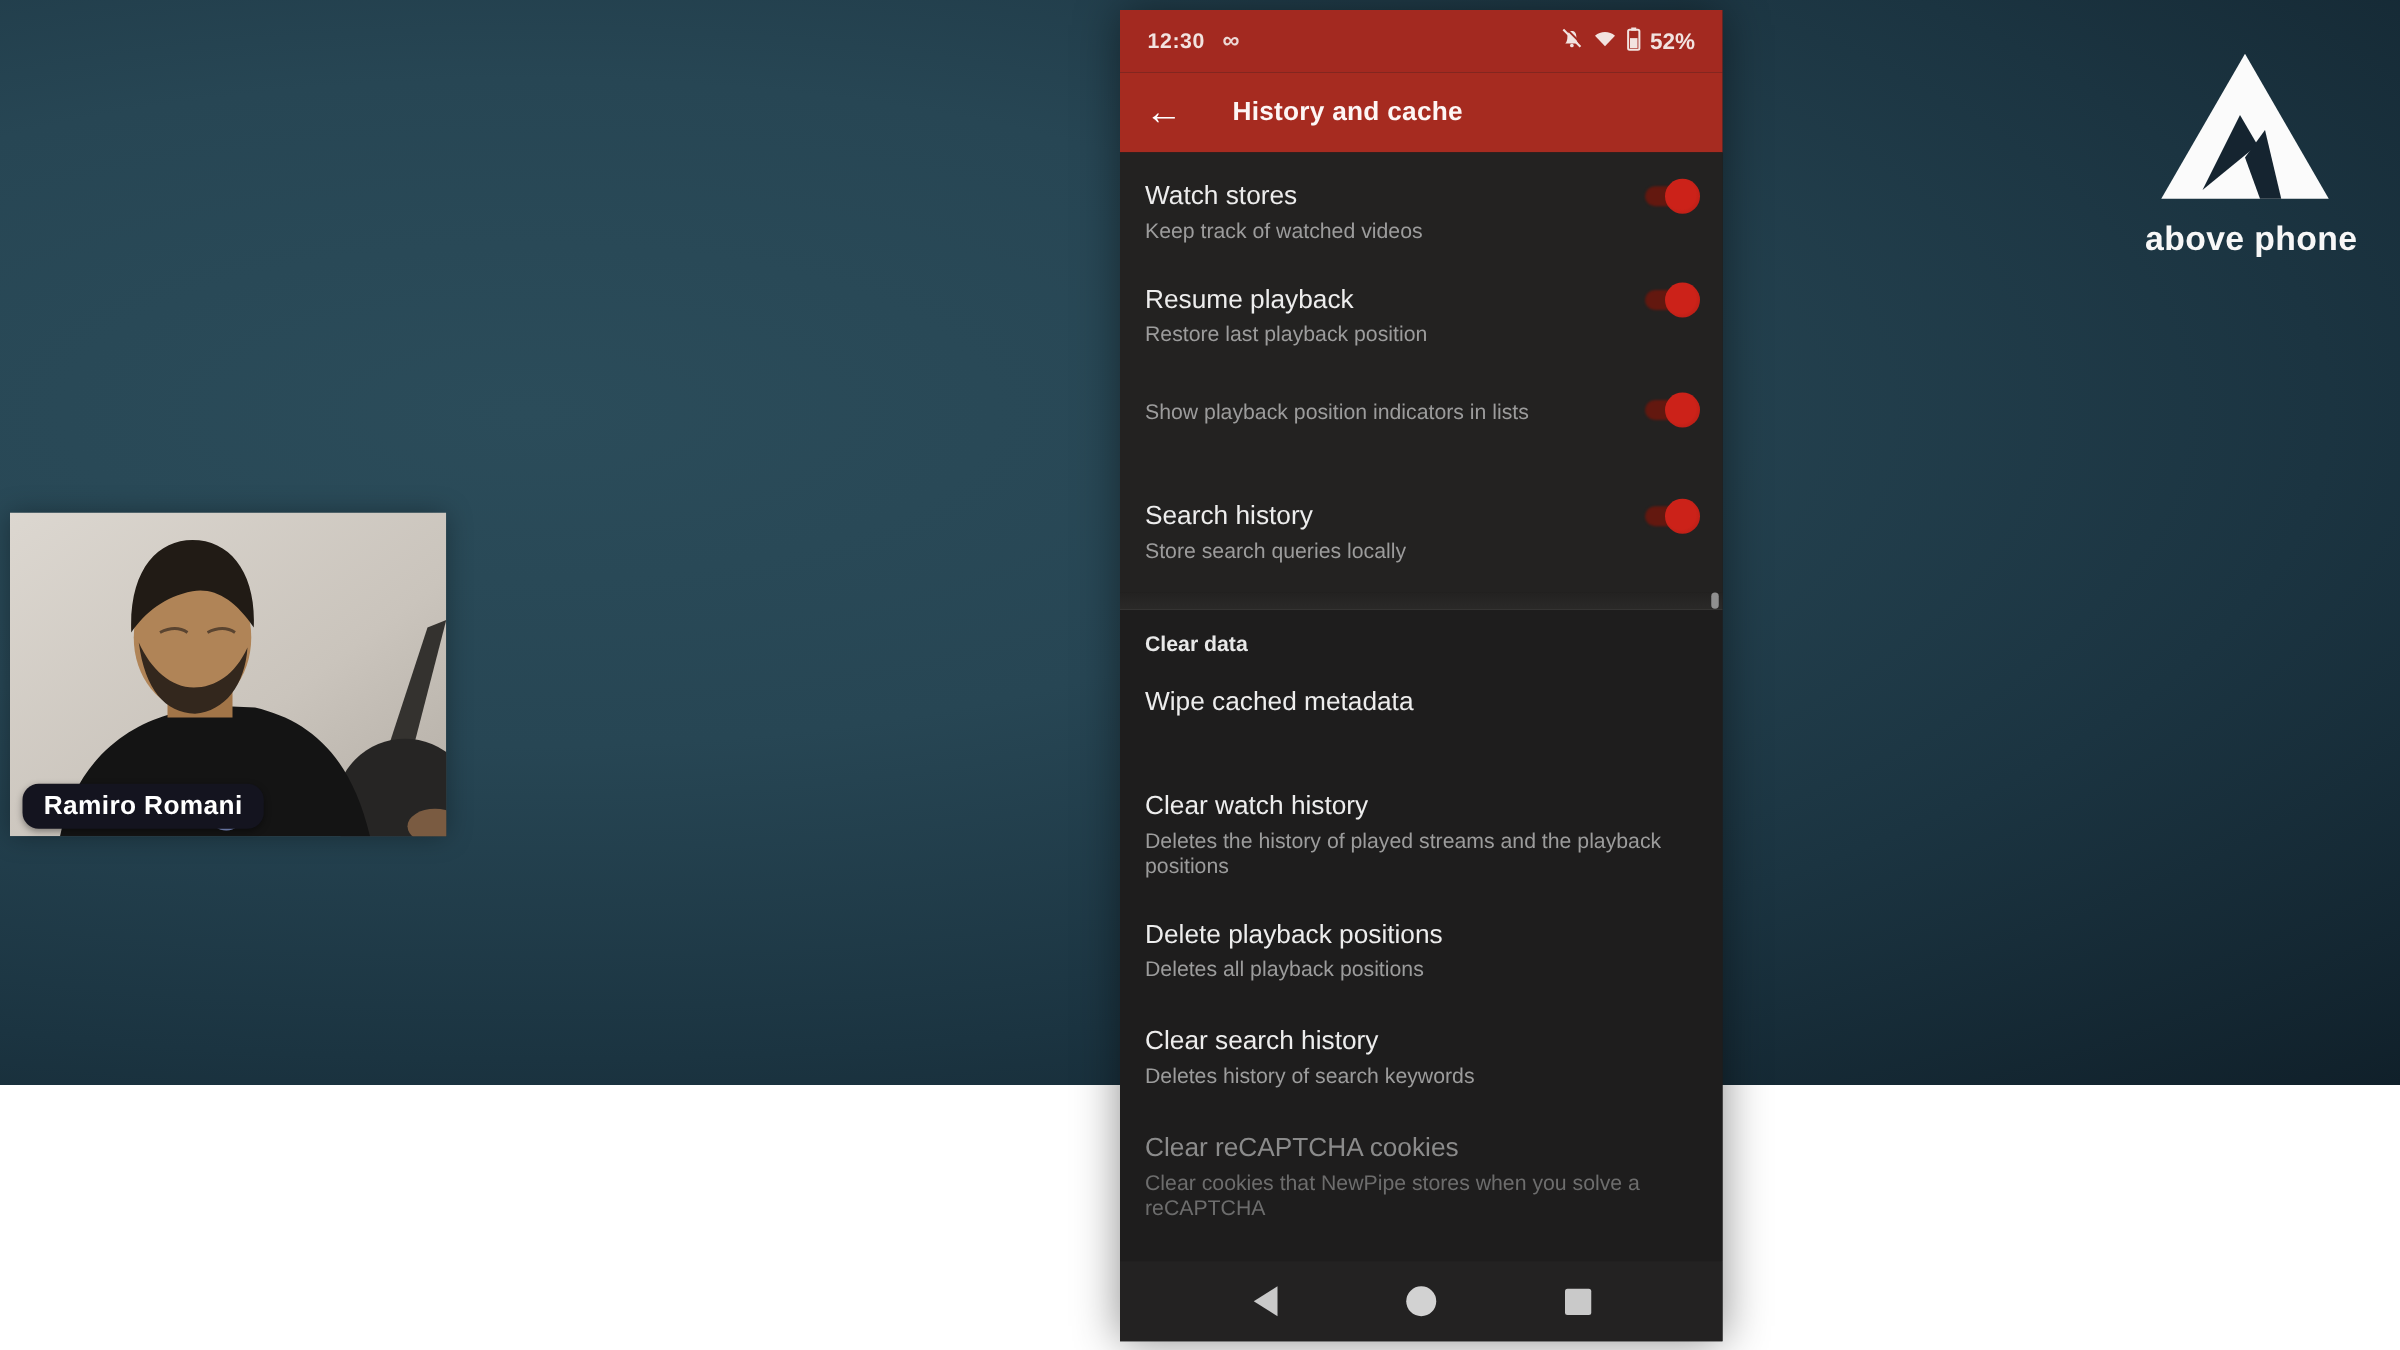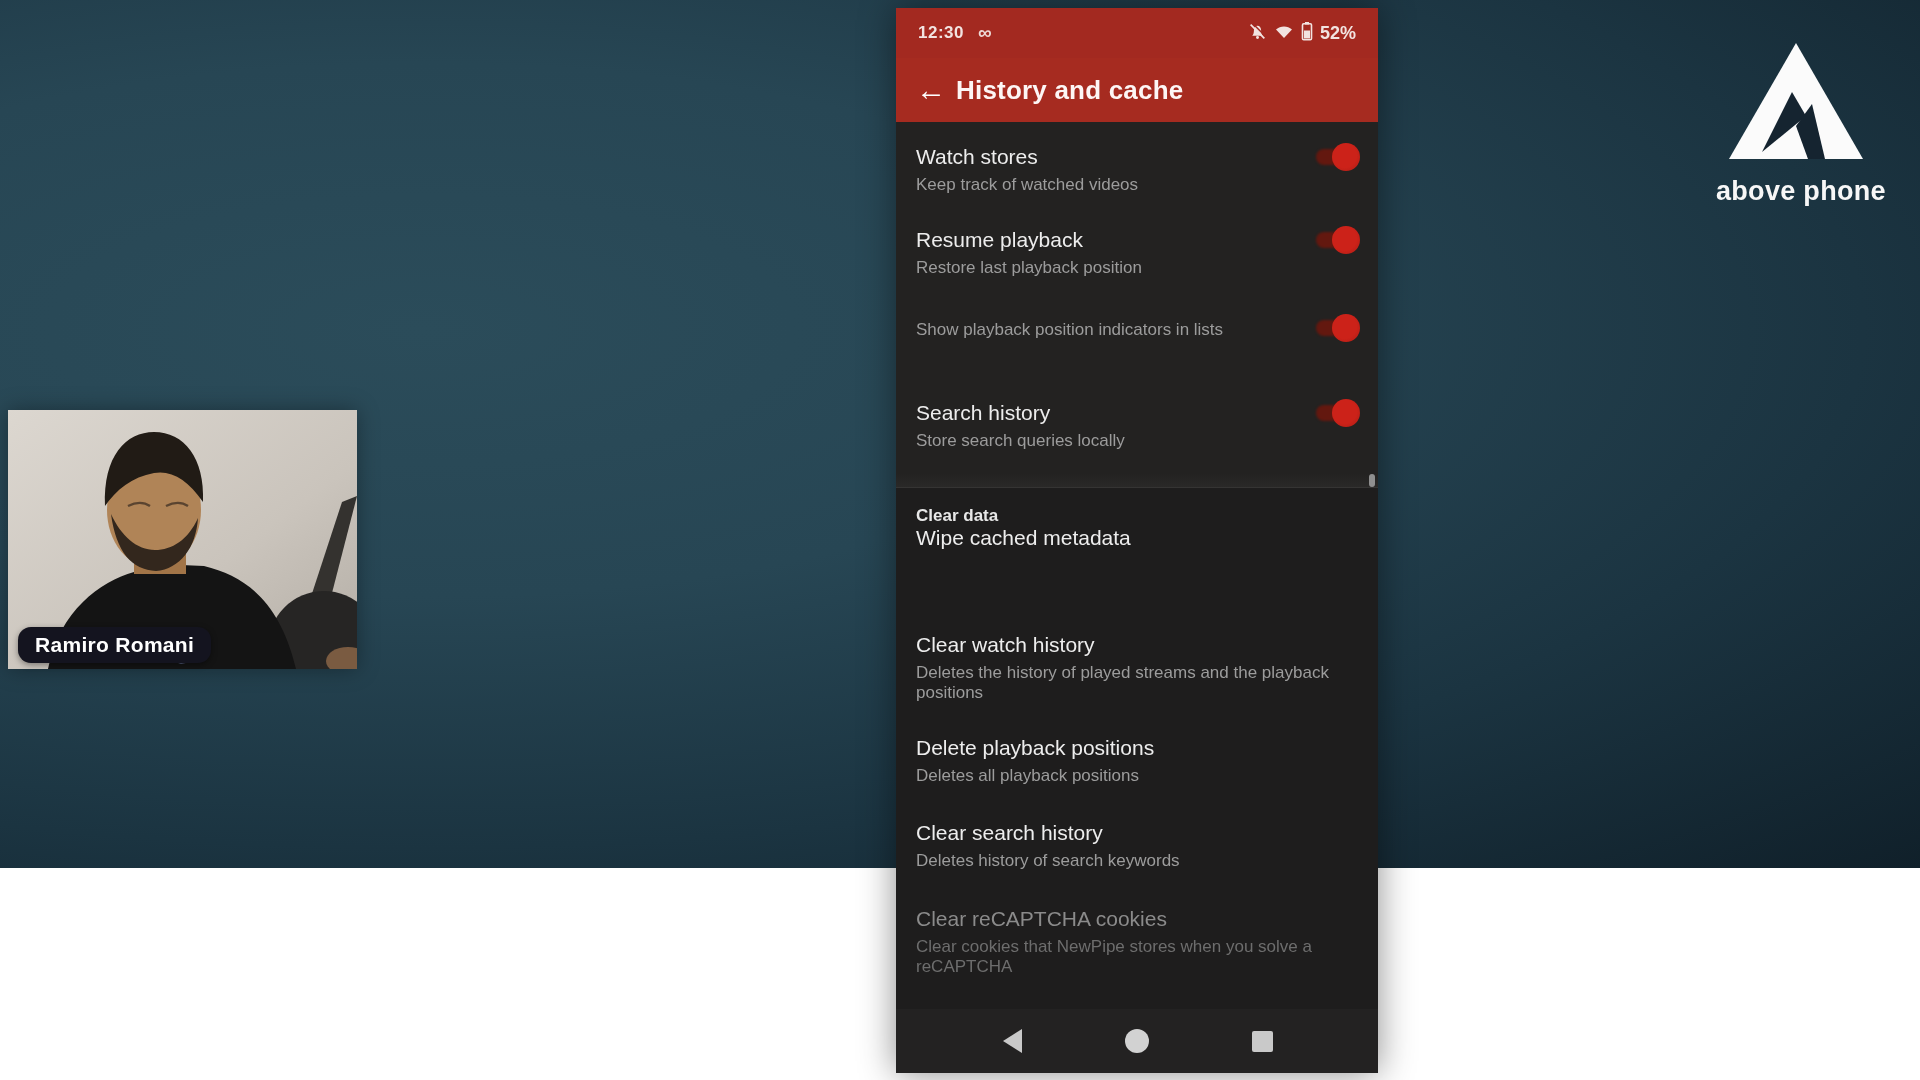--- a/index.html
+++ b/index.html
@@ -13,21 +13,21 @@
     background:#1e1d1d; box-shadow:0 0 34px rgba(0,0,0,.45); }
   .status-bar { position:absolute; left:0; top:0; width:100%; height:50px; background:#a32920;
     display:flex; align-items:center; padding:0 22px; color:#f2e3e0; }
   .sb-time { font-size:17px; font-weight:bold; letter-spacing:.5px; }
   .sb-inf { font-size:19px; font-weight:bold; margin-left:14px; opacity:.95; }
   .sb-right { margin-left:auto; display:flex; align-items:center; gap:7px; }
   .sb-pct { font-size:18px; font-weight:bold; }
   .app-bar { position:absolute; left:0; top:50px; width:100%; height:64px; background:#a62b20;
     display:flex; align-items:center; padding:0 20px; }
   .back-glyph { color:#fff; font-size:30px; line-height:1; cursor:pointer; width:40px; }
-  .app-title { color:#fdf6f5; font-size:26px; font-weight:bold; letter-spacing:.2px; }
+  .app-title { color:#fdf6f5; font-size:21px; font-weight:bold; margin-left:30px; letter-spacing:.2px; }
 
   .content { position:absolute; left:0; top:114px; right:0; bottom:64px; background:#1e1d1d; }
   .toggles-zone { position:absolute; left:0; top:0; width:100%; height:352px; background:#232221; }
   .divider-glow { position:absolute; left:0; top:352px; width:100%; height:13px;
     background:linear-gradient(#232221, #2a2928); }
   .divider { position:absolute; left:0; top:365px; width:100%; border-top:1px solid #353433; }
   .scrollbar-thumb { position:absolute; right:3px; top:352px; width:6px; height:13px;
     background:#8f8f8f; border-radius:3px; }
 
   .item { position:absolute; left:20px; width:420px; cursor:pointer; }
@@ -141,21 +141,21 @@
         <div class="item-title">Search history</div>
         <div class="item-sub">Store search queries locally</div>
       </div>
       <div class="toggle" style="top:281px">
         <span class="track"></span>
         <span class="thumb"></span>
       </div>
 
       <div class="section-label" style="top:384px">Clear data</div>
 
-      <div class="item" style="top:403px">
+      <div class="item" style="top:427px">
         <div class="item-title">Wipe cached metadata</div>
       </div>
 
       <div class="item" style="top:510px">
         <div class="item-title">Clear watch history</div>
         <div class="item-sub">Deletes the history of played streams and the playback positions</div>
       </div>
 
       <div class="item" style="top:613px">
         <div class="item-title">Delete playback positions</div>

